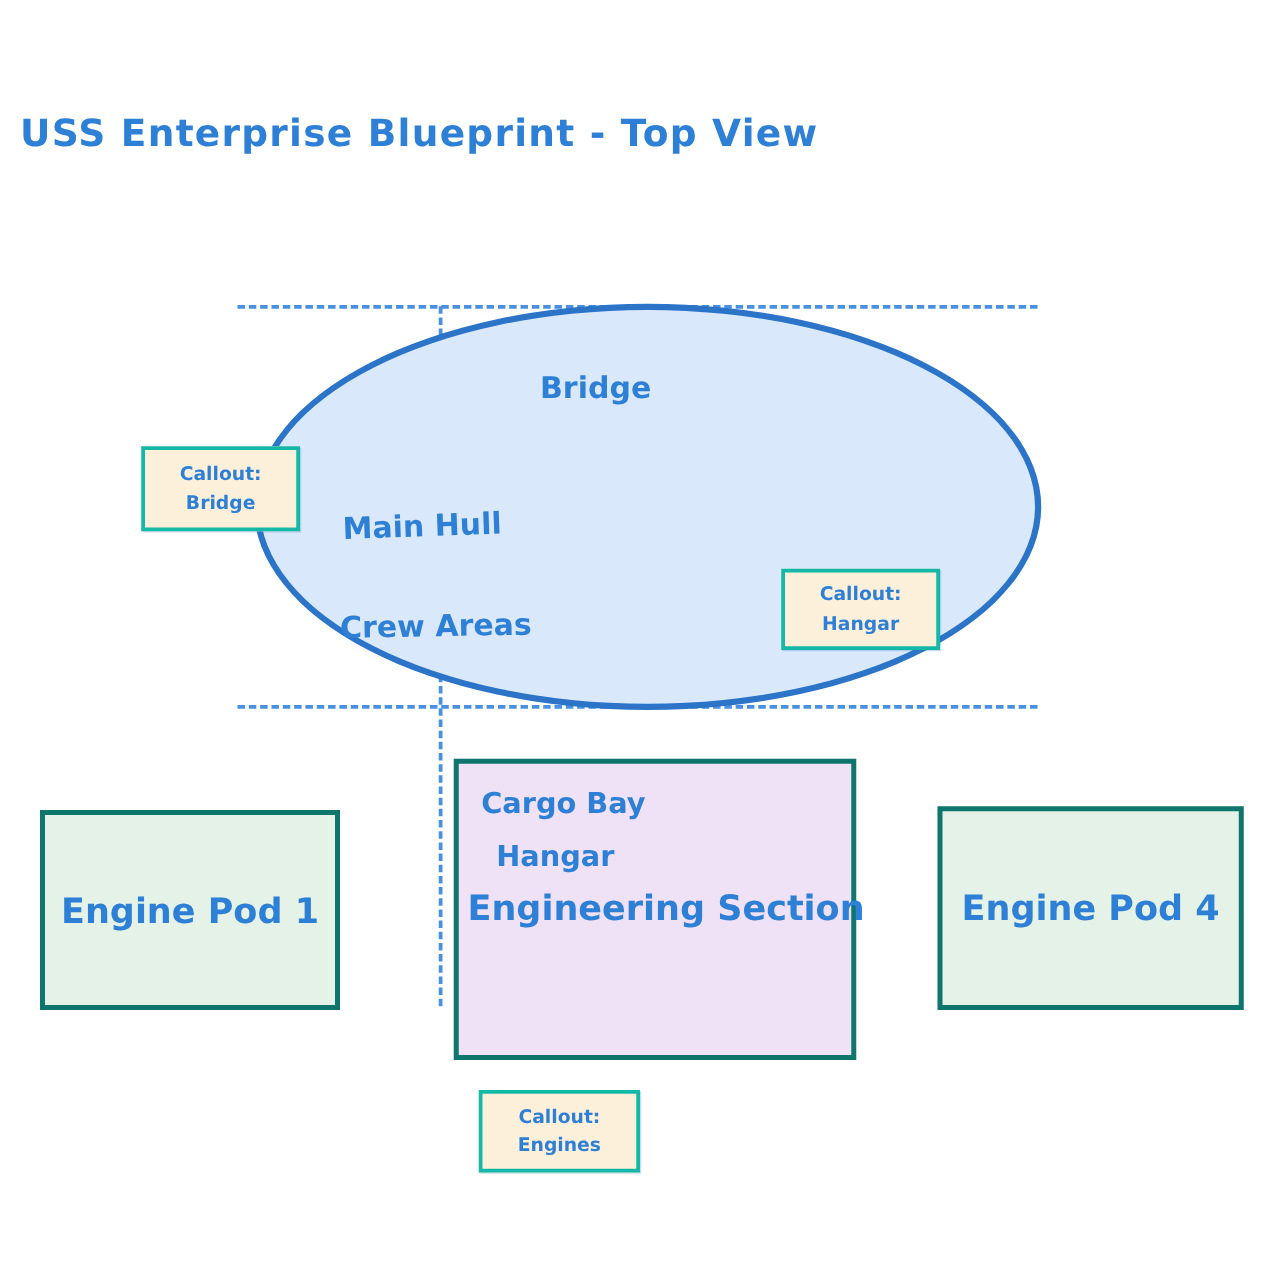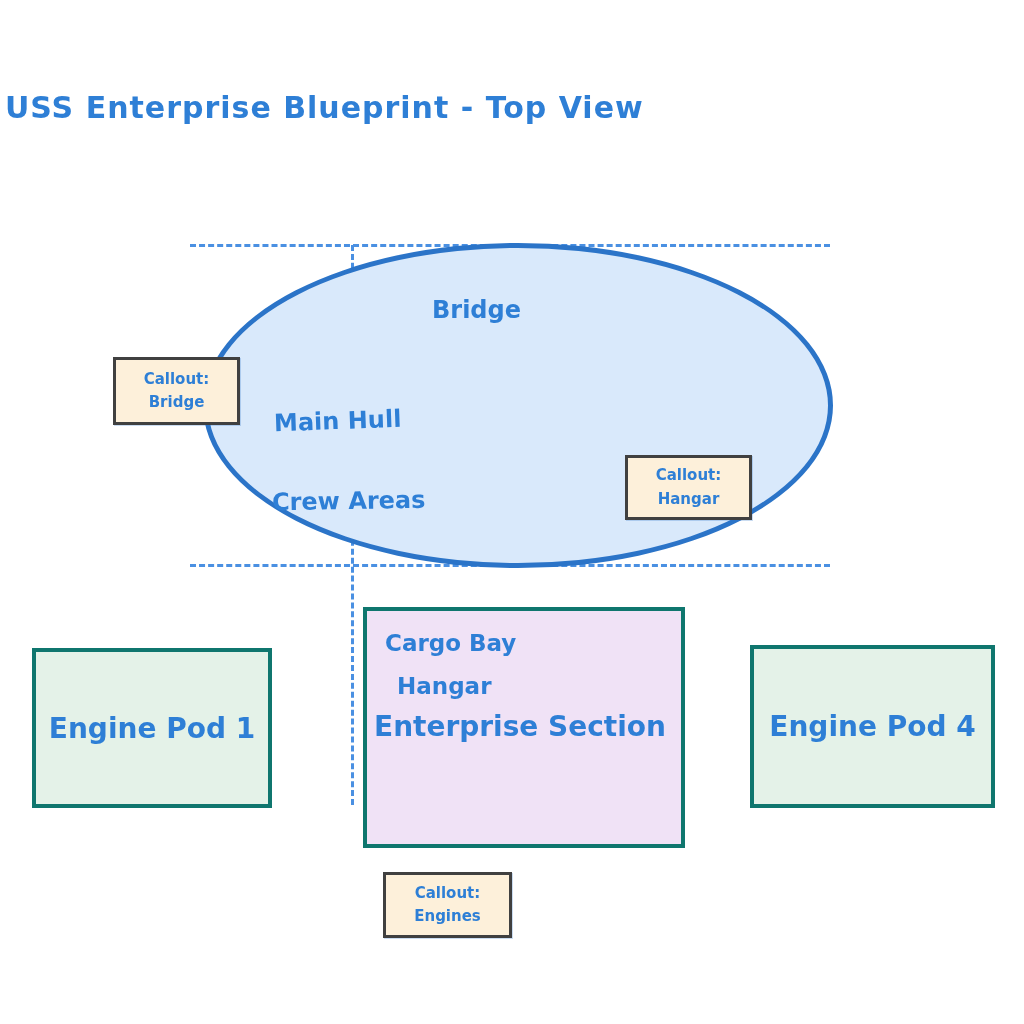--- a/index.html
+++ b/index.html
@@ -8,21 +8,21 @@
     font-family: "DejaVu Sans", "Liberation Sans", sans-serif;
     width: 1024px; height: 1024px; overflow: hidden;
   }
   .canvas {
     position: relative;
     width: 1024px; height: 1024px;
     background: #ffffff;
   }
   .title {
     position: absolute;
-    left: 5px; top: 90px;
+    left: 16px; top: 90px;
     font-size: 30px;
     font-weight: 700;
     letter-spacing: 1px;
     color: #2e7fd6;
   }
   
   .dash-h {
     position: absolute;
     height: 0;
     border-top: 3px dashed #4a90e2;
@@ -57,21 +57,21 @@
   #lbl-main-hull      { left: 274px; top: 407px; font-size: 24px; transform: rotate(-2deg); }
   #lbl-crew-areas     { left: 272px; top: 487px; font-size: 24px; transform: rotate(-1deg); }
   #lbl-cargo-bay      { left: 385px; top: 618px; font-size: 23px; margin-top: 12px; }
   #lbl-hangar         { left: 397px; top: 673px; font-size: 23px; }
   #lbl-engineering    { left: 374px; top: 710px; font-size: 28px; }
 
   
   .callout {
     position: absolute;
     background: #fdf0da;
-    border: 3px solid #404040;
+    border: 3px solid #14b8a6;
     color: #2e7fd6;
     font-size: 15px;
     font-weight: 600;
     text-align: center;
     display: flex;
     flex-direction: column;
     justify-content: center;
     line-height: 1.55;
     box-shadow: 1px 1px 0 rgba(43,116,200,.25);
   }
@@ -125,21 +125,21 @@
   </div>
 
   <div class="callout" id="callout-hangar">
     <span>Callout:</span>
     <span>Hangar</span>
   </div>
 
   <div class="rect" id="engineering-rect"></div>
   <div class="lbl" id="lbl-cargo-bay">Cargo Bay</div>
   <div class="lbl" id="lbl-hangar">Hangar</div>
-  <div class="lbl" id="lbl-engineering">Enterprise Section</div>
+  <div class="lbl" id="lbl-engineering">Engineering Section</div>
 
   <div class="rect engine-pod" id="engine-pod-1">
     <span>Engine Pod 1</span>
   </div>
   <div class="rect engine-pod" id="engine-pod-2">
     <span>Engine Pod 4</span>
   </div>
 
   <div class="callout" id="callout-engines">
     <span>Callout:</span>

